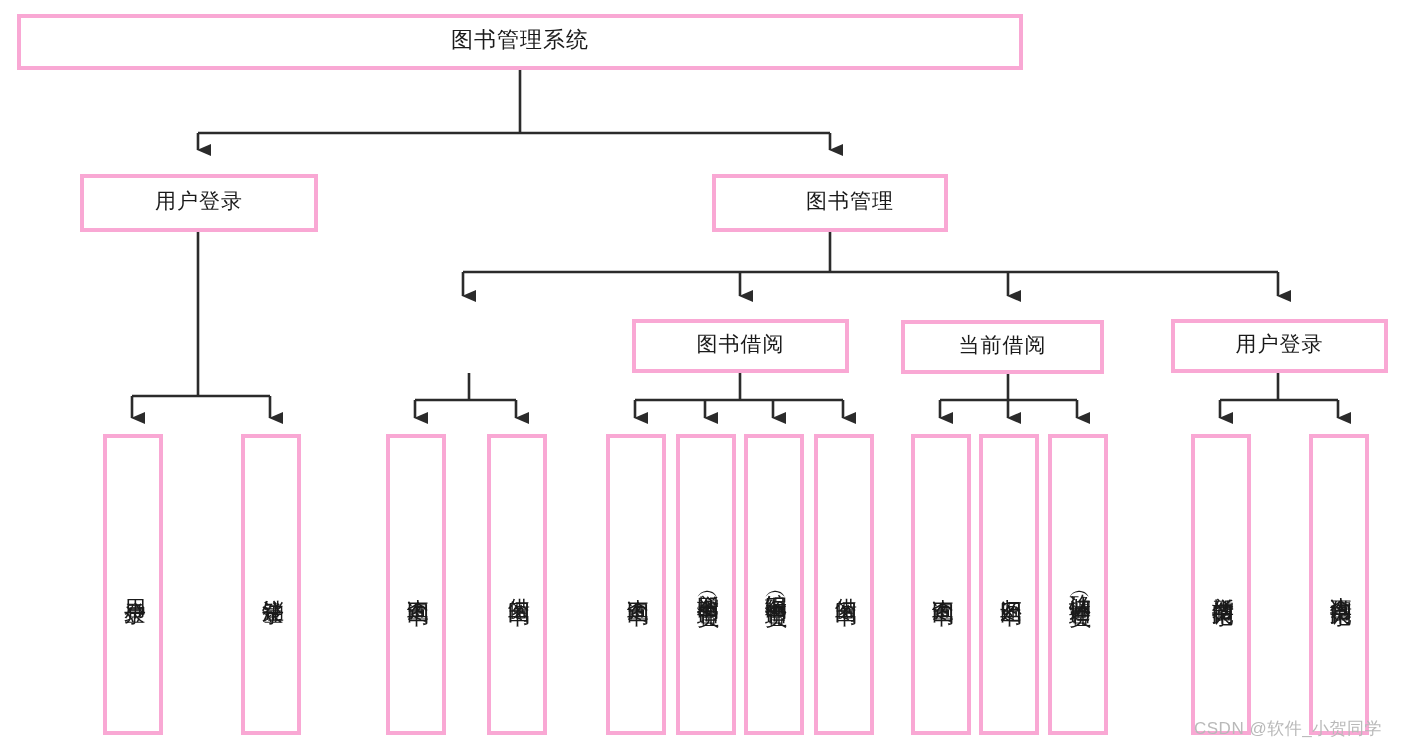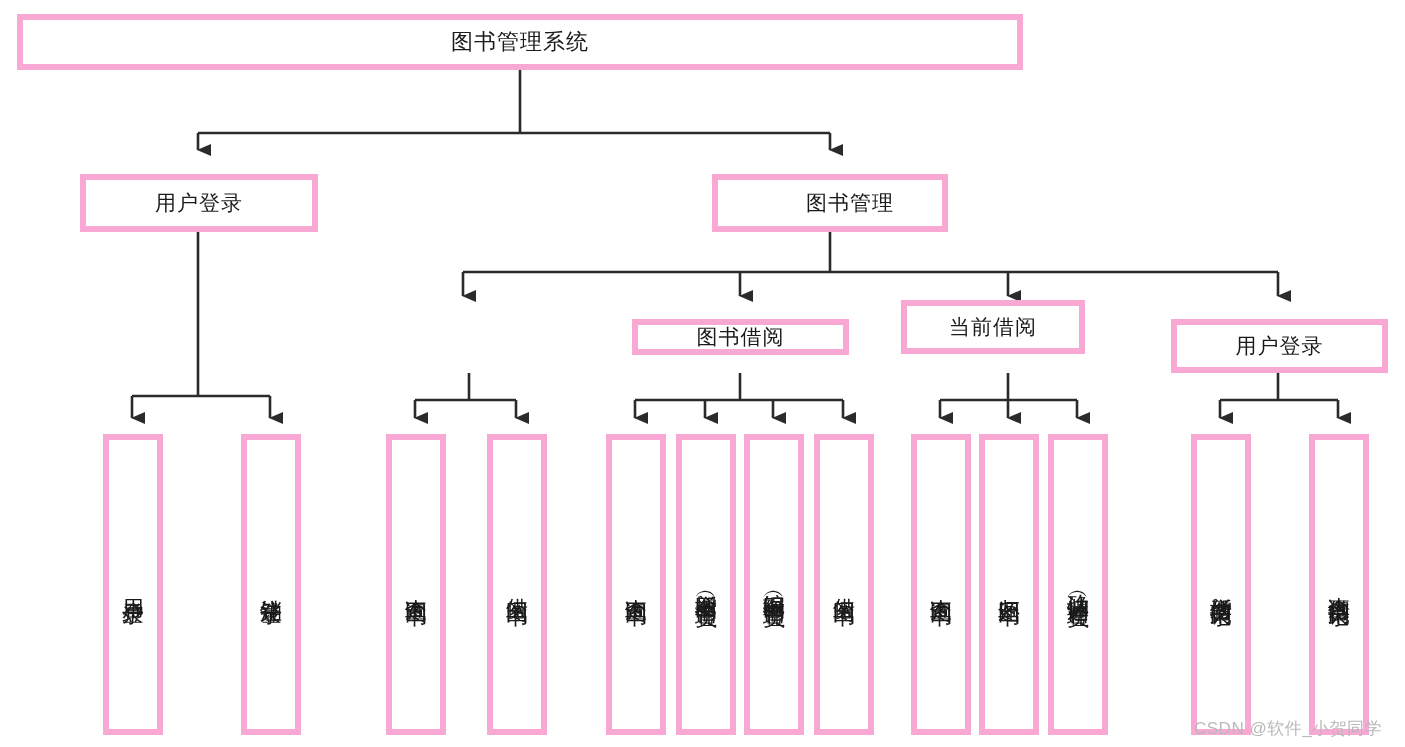--- a/index.html
+++ b/index.html
@@ -4,25 +4,26 @@
 <style>
   html,body{margin:0;padding:0;background:#ffffff;}
   body{font-family:"Liberation Sans","DejaVu Sans",sans-serif;}
   #stage{position:relative;width:1405px;height:747px;background:#ffffff;overflow:hidden;}
   svg.wires{position:absolute;left:0;top:0;width:1405px;height:747px;pointer-events:none;}
 
   .node{
     position:absolute;
     box-sizing:border-box;
     background:#ffffff;
-    border:6px solid #f9a8d4;
+    border:4px solid #f9a8d4;
     display:flex;
     align-items:center;
     justify-content:center;
     color:#1a1a1a;
+    font-family:Liberation Mono, monospace;
   }
   .node .lbl{
     font-size:21px;
     line-height:1.25;
     letter-spacing:1px;
     white-space:nowrap;
     text-align:center;
   }
   .node.root .lbl{font-size:22px;}
   .node.leaf{
@@ -106,24 +107,24 @@
     <span class="lbl">图书管理系统</span>
   </div>
 
   <div class="node" style="left:80px;top:174px;width:238px;height:58px;">
     <span class="lbl">用户登录</span>
   </div>
   <div class="node" style="left:712px;top:174px;width:236px;height:58px;padding-left:40px;">
     <span class="lbl">图书管理</span>
   </div>
 
-  <div class="node" style="left:632px;top:319px;width:217px;height:36px;">
+  <div class="node" style="left:632px;top:319px;width:217px;height:54px;">
     <span class="lbl">图书借阅</span>
   </div>
-  <div class="node" style="left:901px;top:300px;width:184px;height:54px;">
+  <div class="node" style="left:901px;top:320px;width:203px;height:54px;">
     <span class="lbl">当前借阅</span>
   </div>
   <div class="node" style="left:1171px;top:319px;width:217px;height:54px;">
     <span class="lbl">用户登录</span>
   </div>
 
   <div class="node leaf" style="left:103px;top:434px;width:60px;height:301px;">
     <span class="lbl">用户登录</span>
   </div>
   <div class="node leaf" style="left:241px;top:434px;width:60px;height:301px;">

